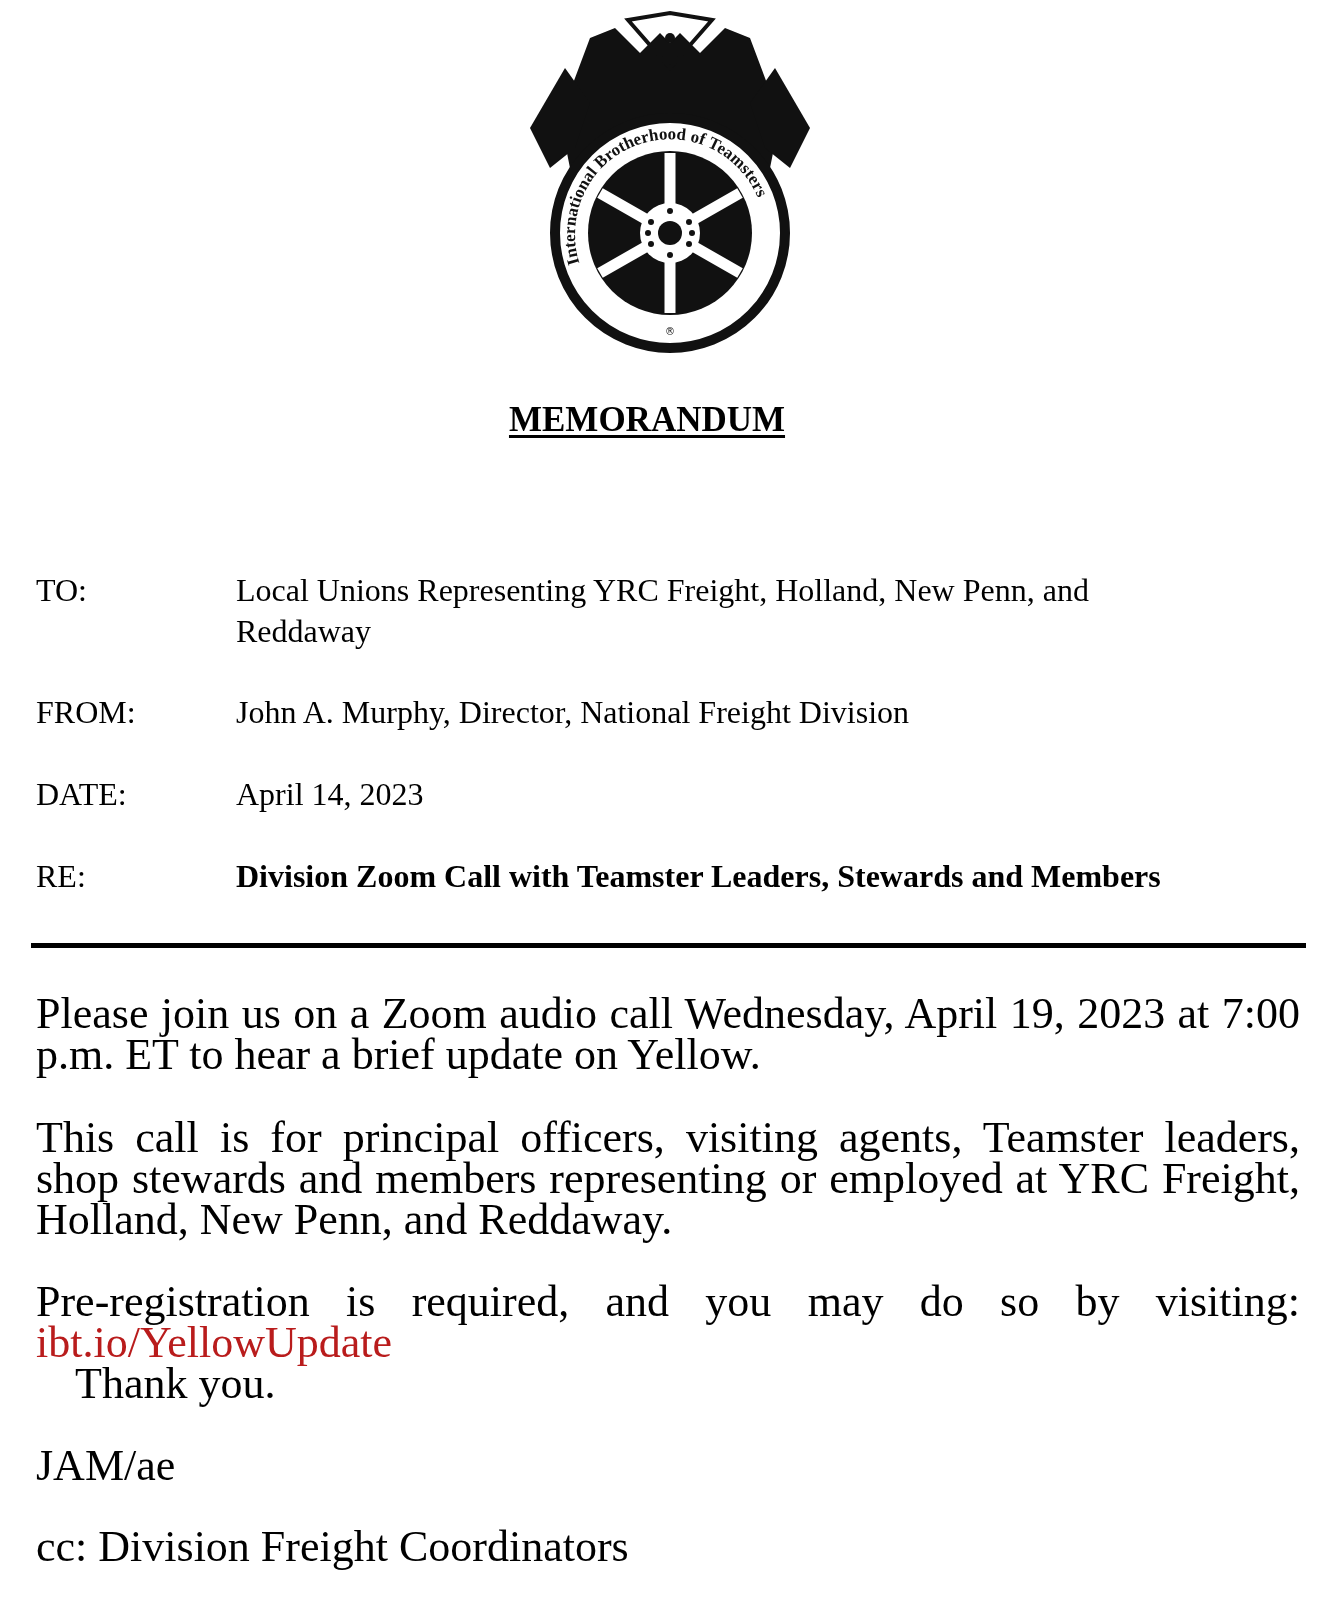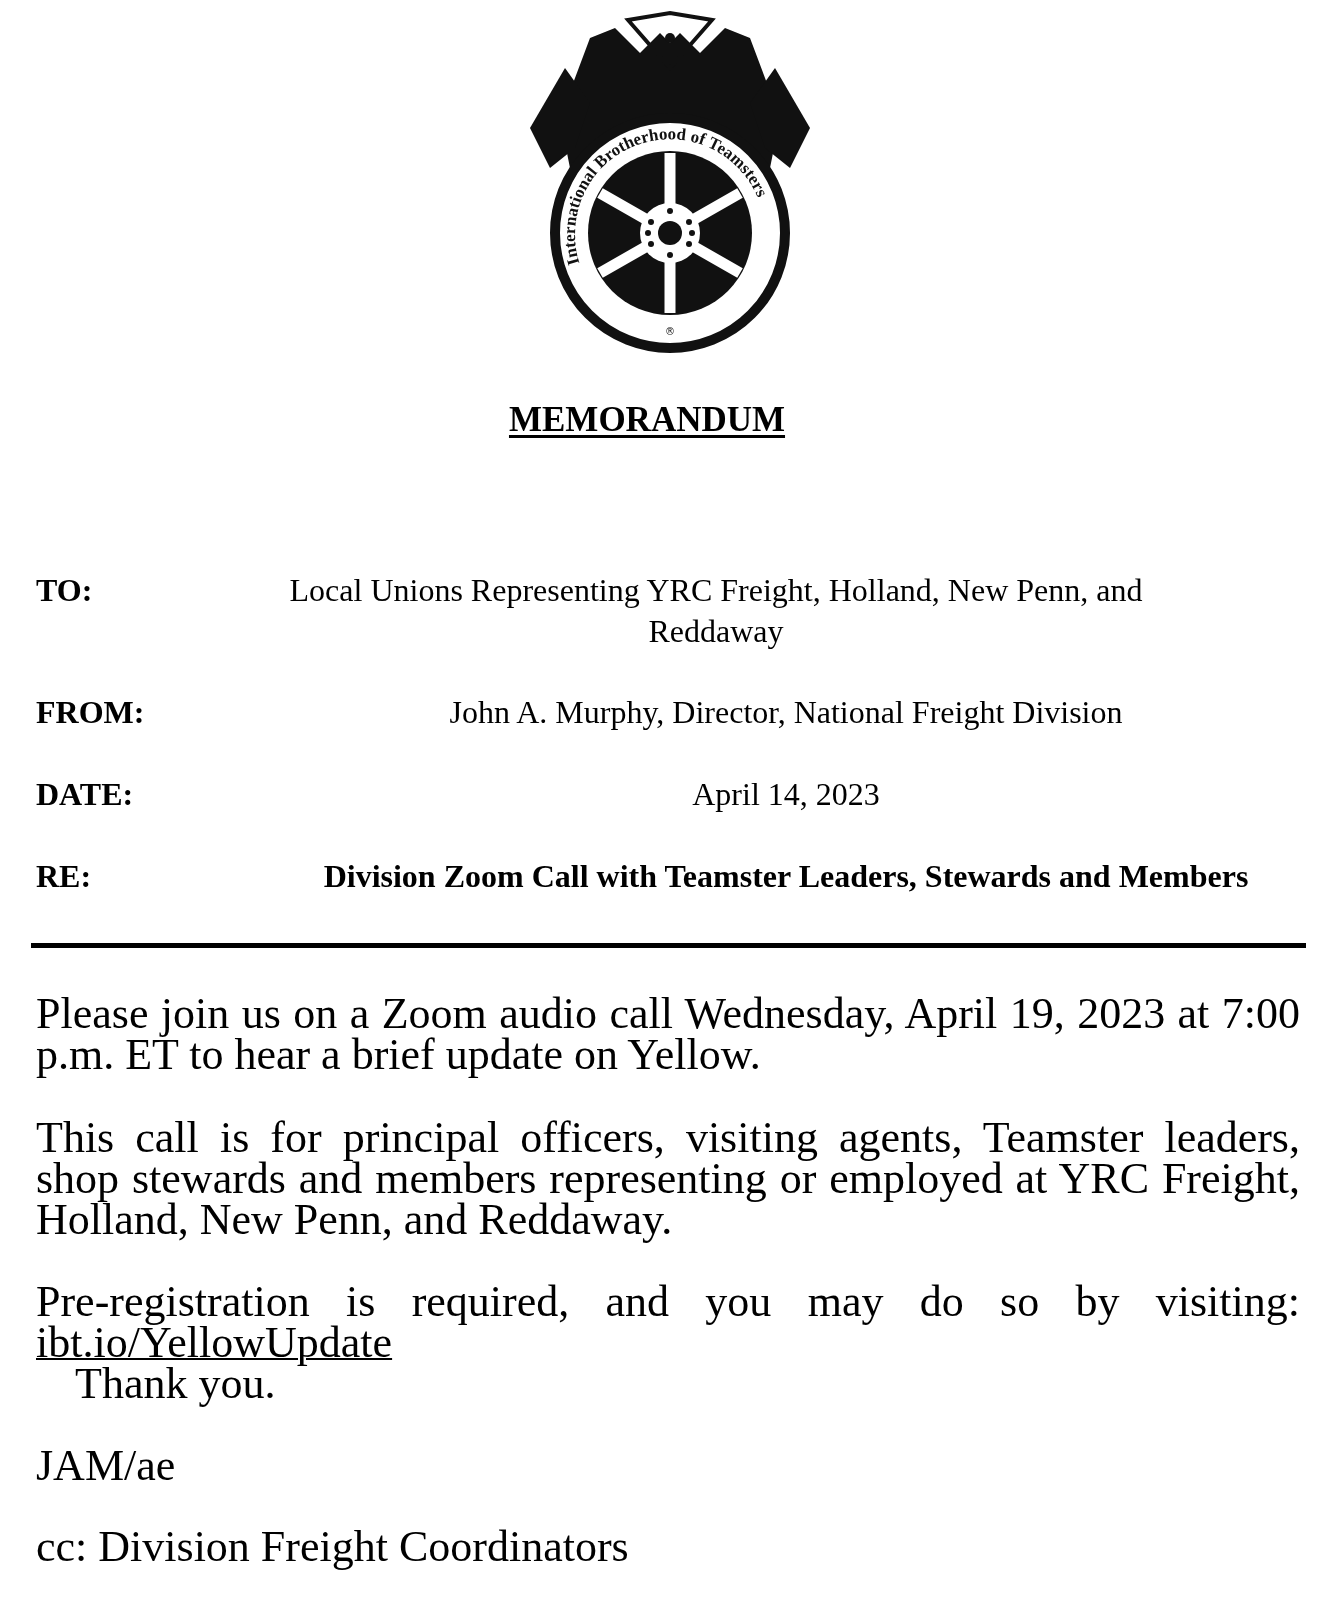--- a/index.html
+++ b/index.html
@@ -7,30 +7,30 @@
     width: 1338px; height: 1622px; position: relative; overflow: hidden;
     font-family: "Liberation Serif", "DejaVu Serif", serif; color: #000;
   }
   .logo { position: absolute; left: 520px; top: 8px; width: 300px; height: 350px; }
   .title {
     position: absolute; left: 0; width: 1294px; top: 400px; text-align: center;
     font-weight: bold; font-size: 35px; text-decoration: underline;
     text-decoration-thickness: 3px; text-underline-offset: 4px;
   }
   .hdr-row { position: absolute; left: 36px; width: 1266px; font-size: 32px; line-height: 41px; }
-  .hdr-label { position: absolute; left: 0; top: 0; font-weight: bold; }
-  .hdr-value { position: absolute; left: 200px; top: 0; width: 1100px; text-align: center; }
+  .hdr-label { position: absolute; left: 0; top: 0; font-weight: normal; }
+  .hdr-value { position: absolute; left: 200px; top: 0; width: 1100px; }
   .hdr-value.bold { font-weight: bold; }
   .rule { position: absolute; left: 31px; width: 1275px; top: 943px; height: 5px; background: #000; }
   .para {
     position: absolute; left: 36px; width: 1264px; font-size: 44px; line-height: 41px;
     text-align: justify;
   }
   .para.last-left { text-align-last: left; }
-  .link { color: #000000; text-decoration: underline; text-decoration-thickness: 2px; }
+  .link { color: #b91c1c; text-decoration-thickness: 2px; }
 </style>
 </head>
 <body>
 
 <div class="logo">
   <svg viewBox="0 0 300 350" width="300" height="350">
 
     <path d="M40 110 L70 30 L95 20 L120 45 L140 25 L150 35 L160 25 L180 45 L205 20 L230 30 L260 110 L250 160 L220 150 L200 130 L150 120 L100 130 L80 150 L50 160 Z" fill="#111"></path>
     <path d="M10 120 L45 60 L70 95 L55 140 L30 160 Z" fill="#111"></path>
     <path d="M290 120 L255 60 L230 95 L245 140 L270 160 Z" fill="#111"></path>

